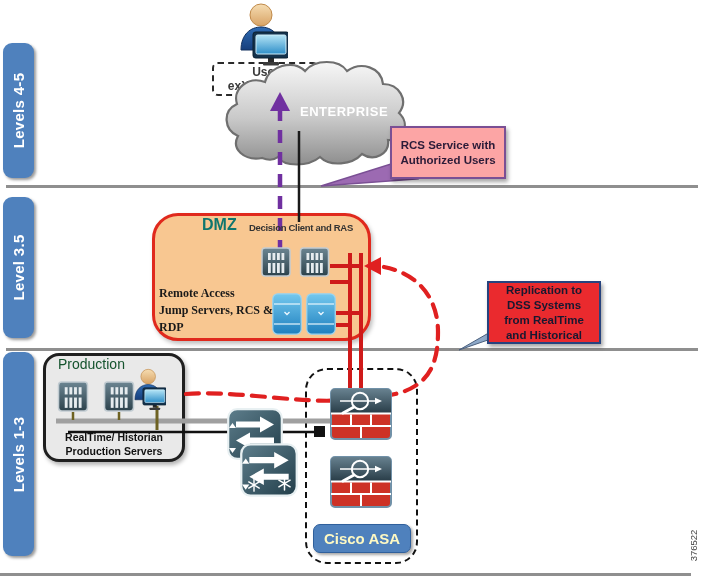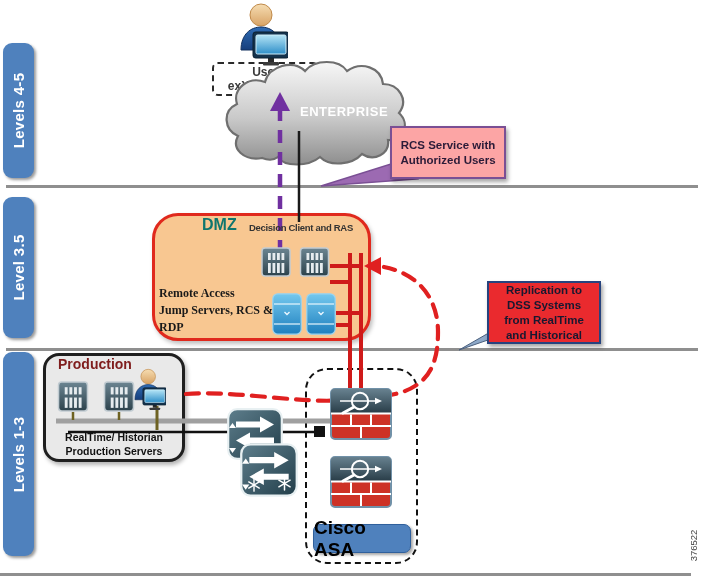--- a/index.html
+++ b/index.html
@@ -31,26 +31,26 @@
            font-weight:700;white-space:pre-line;box-shadow:2px 3px 4px rgba(0,0,0,.35);}
   .callout-purple{left:390px;top:126px;width:116px;height:53px;background:#fca5a5;border:2px solid #7a4f94;
                   color:#2b1b38;font-size:11.5px;line-height:15px;}
   .callout-red{left:487px;top:261px;width:114px;height:63px;background:#ea2a2e;border:2px solid #26437e;
                color:#181830;font-size:11.5px;line-height:15px;margin-top:20px;}
 
   .dmz-title{position:absolute;left:202px;top:216px;font-size:16px;font-weight:700;color:#0f766e;}
   .dmz-subtitle{position:absolute;left:249px;top:222px;font-size:9.5px;letter-spacing:-.3px;font-weight:700;color:#333;}
   .dmz-body{position:absolute;left:159px;top:285px;width:140px;font-size:12px;line-height:17px;
             font-weight:700;color:#1a1a1a;white-space:pre-line;font-family:Liberation Serif, serif;}
-  .prod-title{position:absolute;left:58px;top:356px;font-size:14px;font-weight:700;color:#7f1d1d;}
+  .prod-title{position:absolute;left:58px;top:356px;font-size:14px;font-weight:400;color:#14532d;}
   .prod-caption{position:absolute;left:47px;top:430px;width:134px;text-align:center;font-size:10.5px;
                 line-height:14px;font-weight:700;color:#111;white-space:pre-line;}
   .asa-label{position:absolute;left:313px;top:524px;width:98px;height:29px;background:#4f81bd;border:1.5px solid #30609c;
-             border-radius:7px;display:flex;align-items:center;justify-content:center;color:#000000;
-             font-weight:700;font-size:19px;box-shadow:2px 2px 3px rgba(0,0,0,.35);}
+             border-radius:7px;display:flex;align-items:center;justify-content:center;color:#fef9c3;
+             font-weight:700;font-size:15px;box-shadow:2px 2px 3px rgba(0,0,0,.35);}
   .fig-num{position:absolute;left:684px;top:515px;width:20px;height:60px;display:flex;align-items:center;
            justify-content:center;}
   .fig-num span{transform:rotate(-90deg);white-space:nowrap;font-size:9.5px;color:#444;}
 </style>
 </head>
 <body>
 
 <div id="stage">
 
   <svg class="layer z0" viewBox="0 0 703 581">

